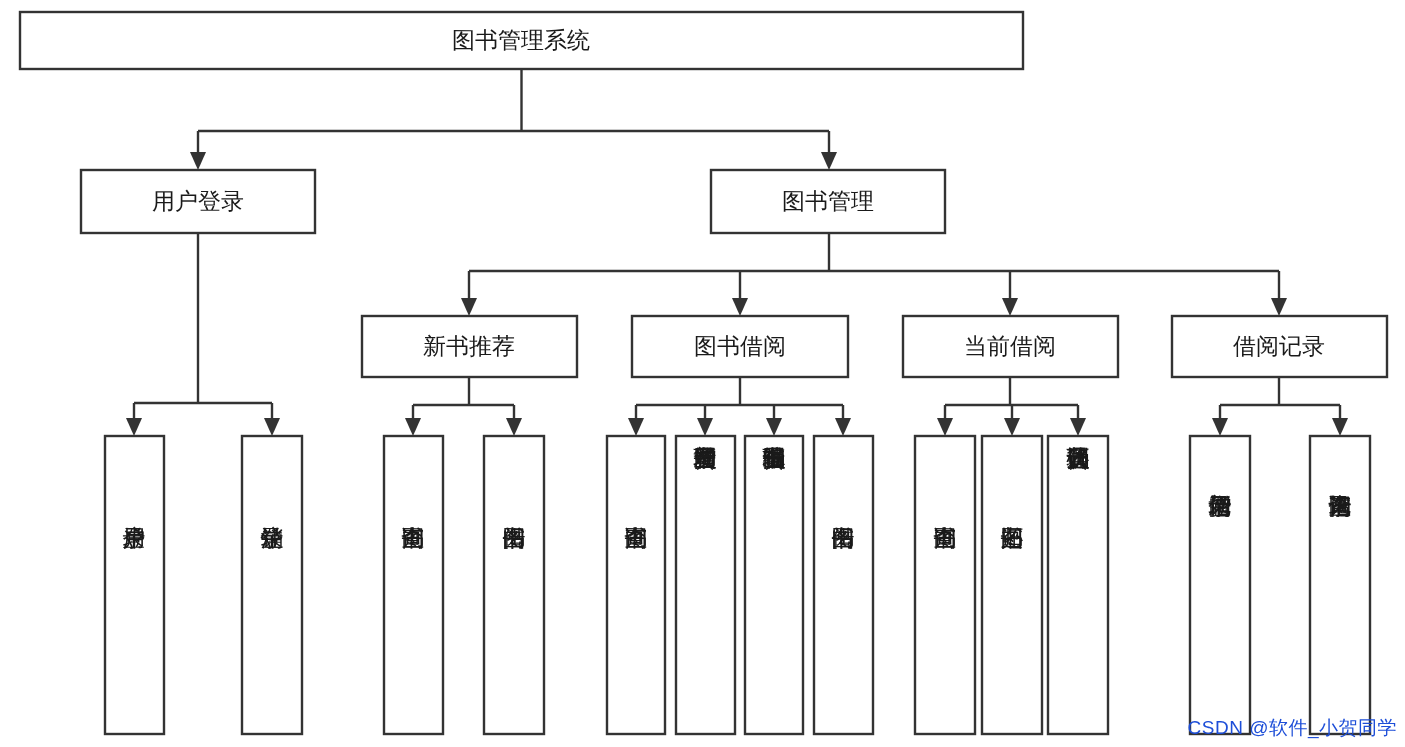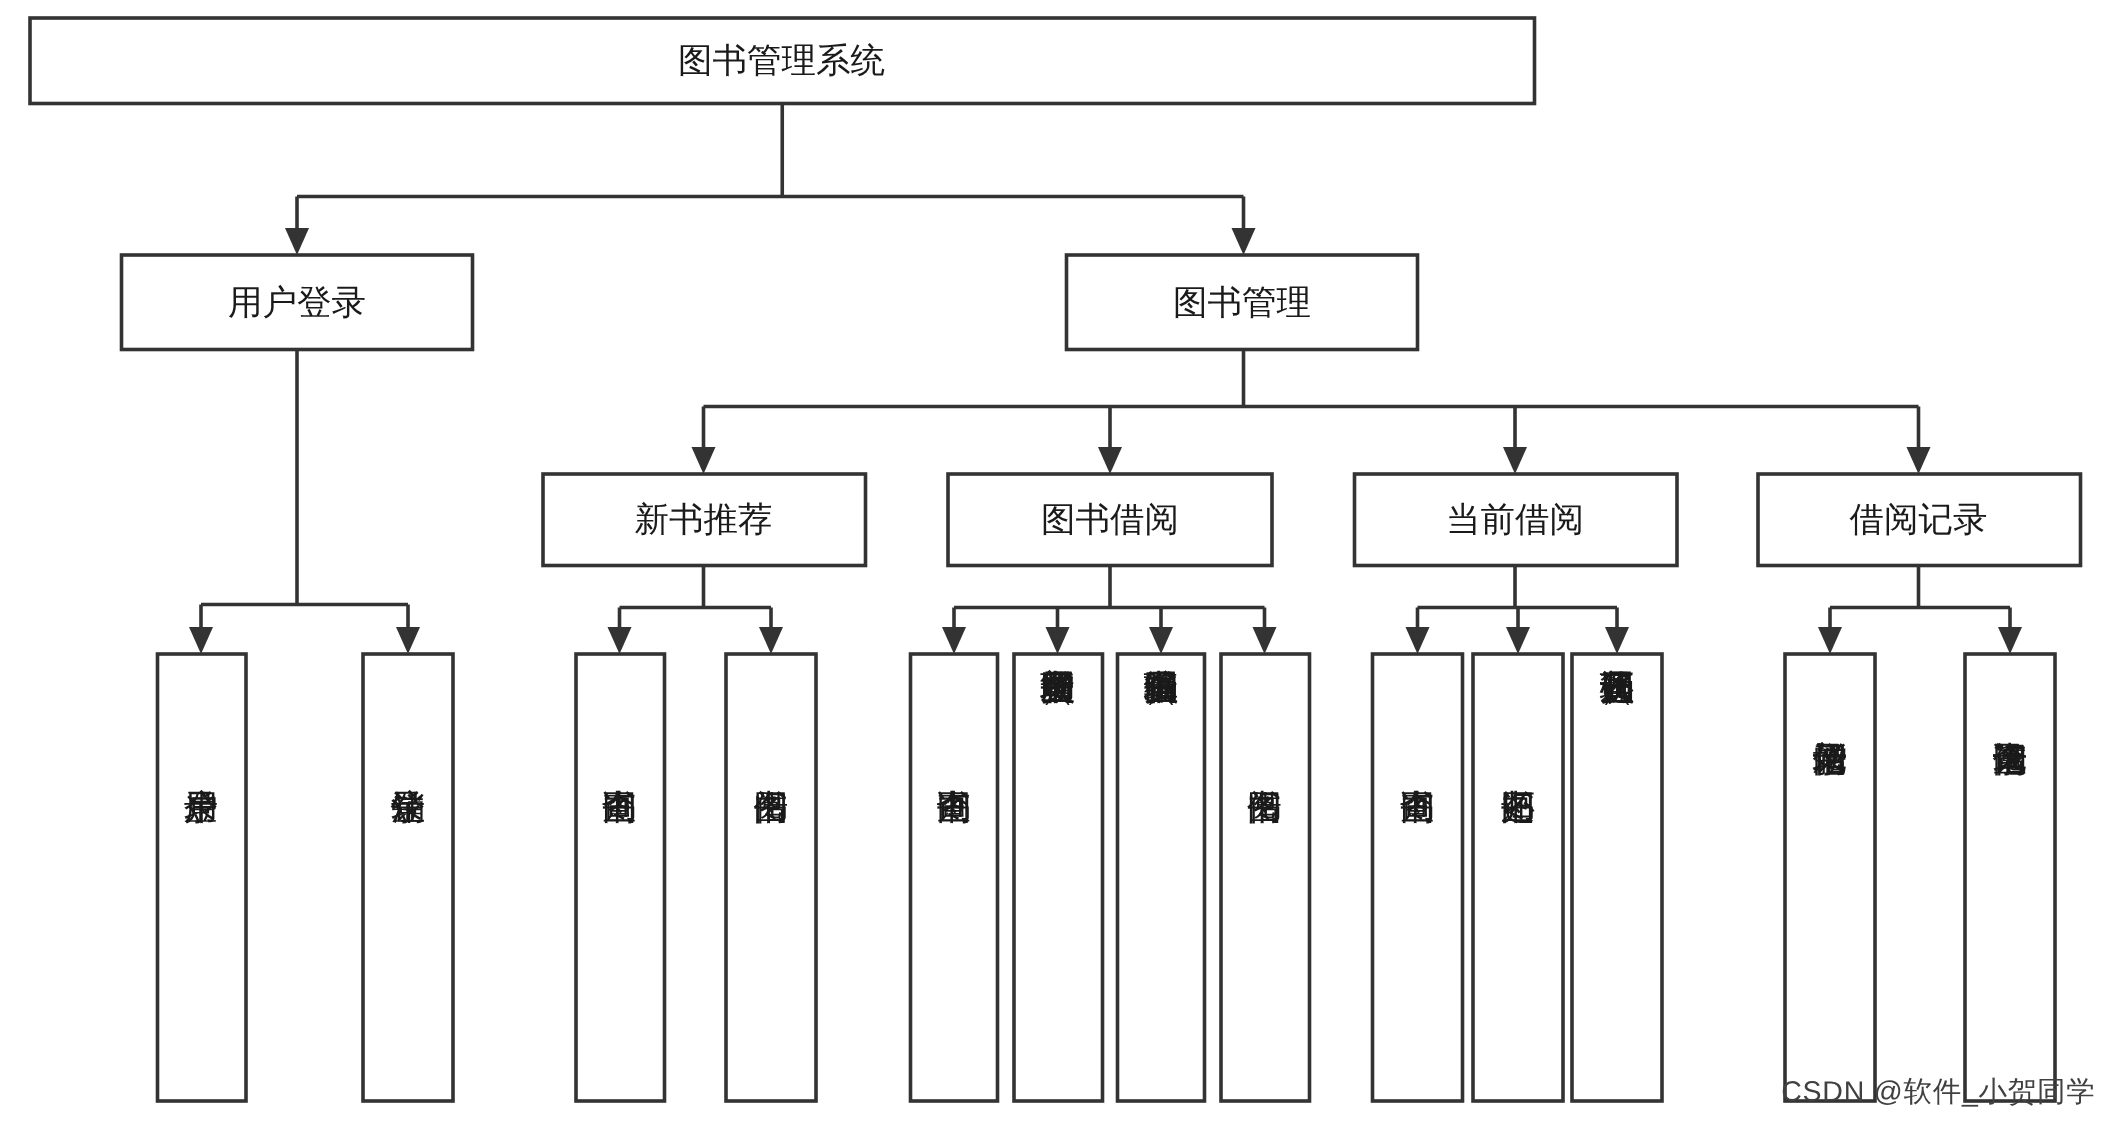--- a/index.html
+++ b/index.html
@@ -47,21 +47,21 @@
   }
   .arrow-head {
     fill: #333333;
   }
   .watermark {
     position: absolute;
     right: 8px;
     bottom: 6px;
     font-family: "Liberation Sans", "DejaVu Sans", sans-serif;
     font-size: 19px;
-    color: #404040;
+    color: #1d4ed8;
     white-space: nowrap;
     letter-spacing: 0.5px;
     pointer-events: none;
   }
 </style>
 </head>
 <body>
 
 <svg id="diagram" viewBox="0 0 1405 747" xmlns="http://www.w3.org/2000/svg">
 

